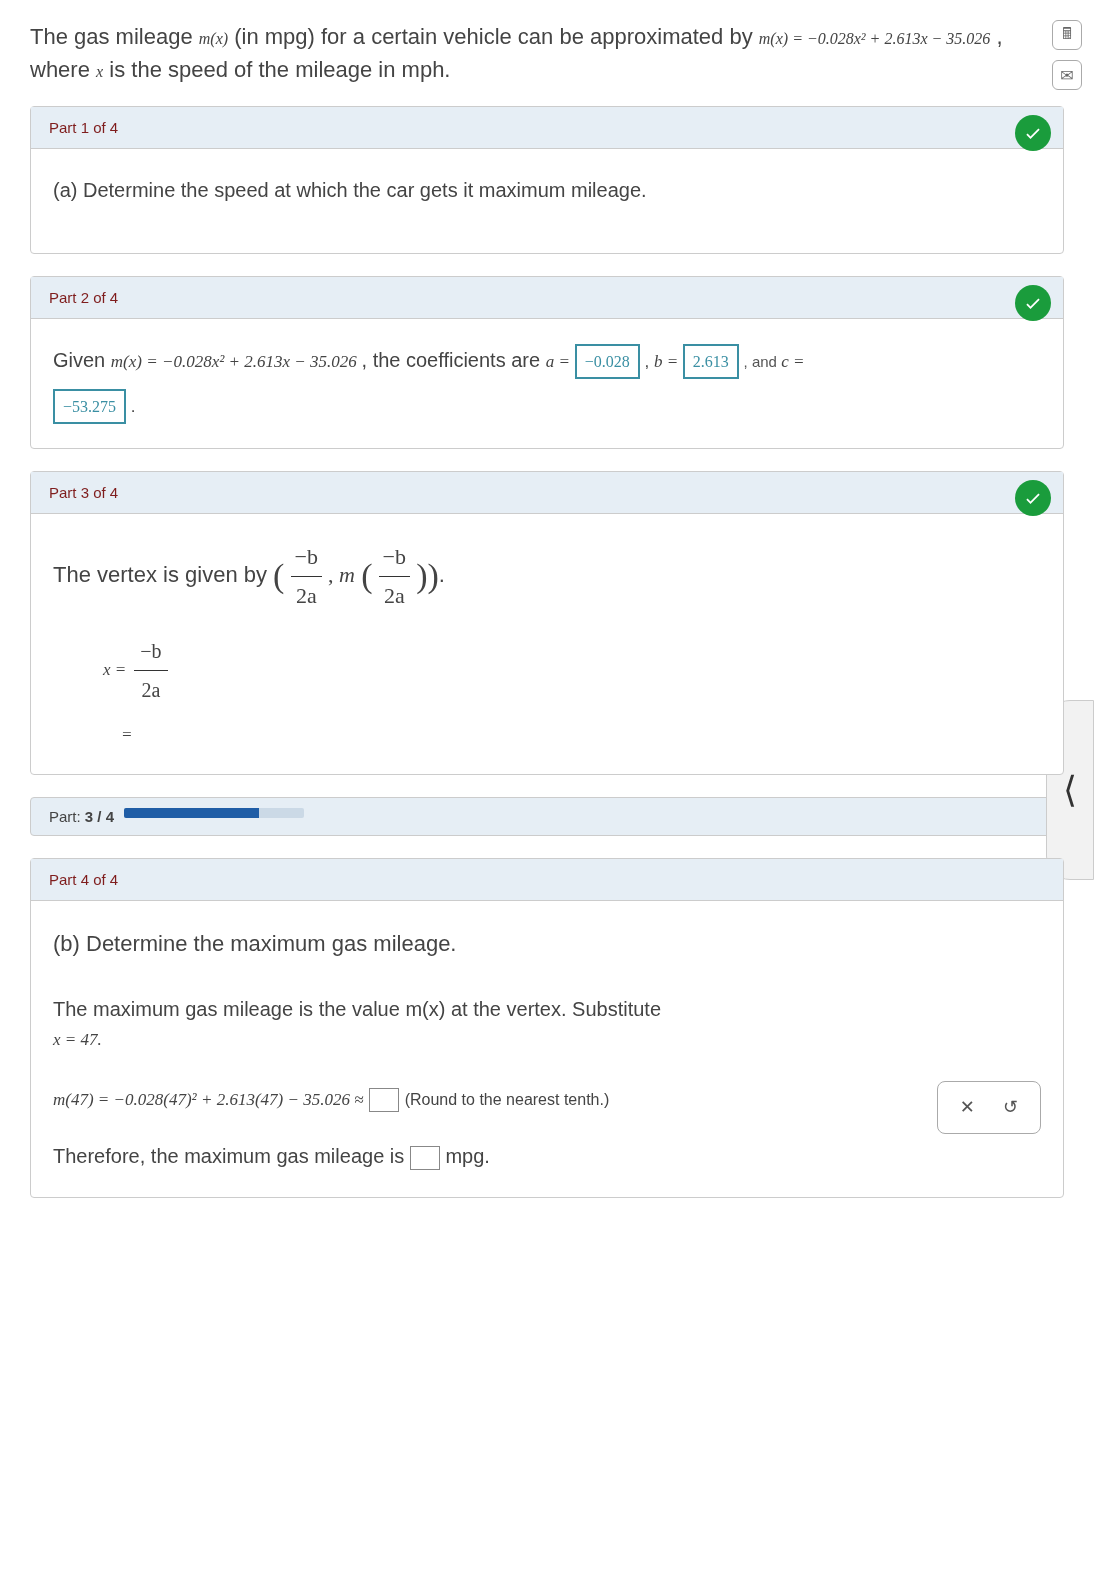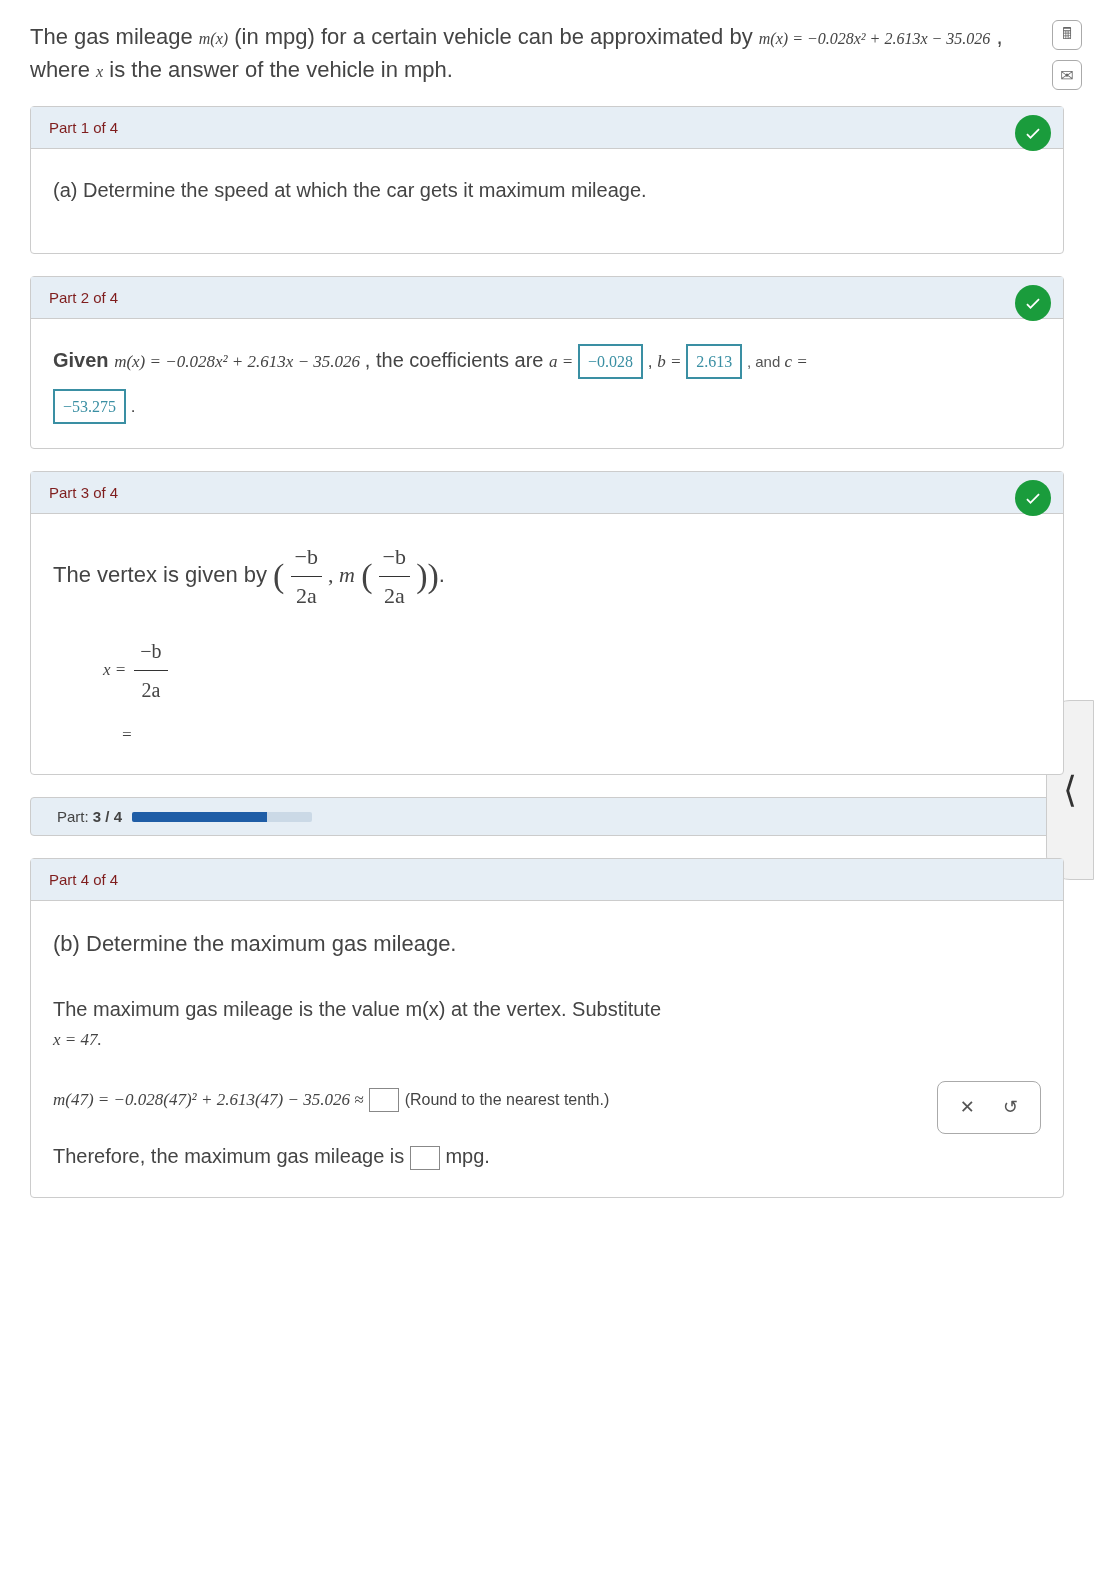--- a/index.html
+++ b/index.html
@@ -25,21 +25,21 @@
   .select-box .caret { font-size: 11px; margin-left: 4px; }
   .ans-box { display: inline-block; border: 2px solid #3a8fa3; color: #3a8fa3; padding: 2px 8px; font-size: 16px; font-family: 'Times New Roman', serif; }
   .mathline { font-family: 'Times New Roman', serif; font-size: 17px; font-style: italic; }
   .frac { display: inline-block; text-align: center; vertical-align: middle; font-family: 'Times New Roman', serif; }
   .frac .num { display: block; border-bottom: 1px solid #333; padding: 0 4px; }
   .frac .den { display: block; padding: 0 4px; }
   .frac-lg .num, .frac-lg .den { padding: 2px 6px; }
   .big-paren { font-size: 34px; font-family: 'Times New Roman', serif; vertical-align: middle; }
   .vertex-line { font-size: 22px; }
   .smalltxt { font-size: 15px; color: #555; }
-  .progress-row { display: flex; align-items: center; gap: 10px; background: #e6eef5; border: 1px solid #ccc; padding: 10px 26px; border-radius: 4px; margin-bottom: 22px; font-size: 15px; color: #444; }
+  .progress-row { display: flex; gap: 10px; background: #e6eef5; border: 1px solid #ccc; padding: 10px 18px; border-radius: 4px; margin-bottom: 22px; font-size: 15px; color: #444; }
   .progress-bar { flex: 0 0 180px; height: 10px; background: #cbd9e6; border-radius: 2px; overflow: hidden; }
   .progress-fill { height: 100%; background: #1f5da6; width: 75%; }
   .input-empty { display: inline-block; width: 30px; height: 24px; border: 1px solid #888; vertical-align: middle; background: #fff; }
   .side-icons { position: fixed; right: 12px; top: 20px; display: flex; flex-direction: column; gap: 10px; }
   .side-icon { width: 30px; height: 30px; border: 1px solid #aaa; border-radius: 6px; display: flex; align-items: center; justify-content: center; color: #666; background: #fff; font-size: 16px; }
   .side-tab { position: fixed; right: 0; top: 700px; width: 48px; height: 180px; background: #f2f2f2; border: 1px solid #ccc; border-radius: 24px 0 0 24px; display: flex; align-items: center; justify-content: center; font-size: 36px; color: #333; }
   .feedback-box { display: inline-flex; gap: 28px; border: 1px solid #aaa; border-radius: 8px; padding: 10px 22px; float: right; background: #fff; }
   .feedback-btn { cursor: pointer; color: #555; font-size: 18px; }
   .clearfix::after { content: ""; display: block; clear: both; }
 </style>
@@ -52,21 +52,21 @@
 </div>
 <div class="side-tab">⟨</div>
 
 <div class="intro">
   <span>The gas mileage </span>
   <span class="mathsm">m(x)</span>
   <span> (in mpg) for a certain vehicle can be approximated by </span>
   <span class="mathsm">m(x) = −0.028x² + 2.613x − 35.026</span>
   <span>, where </span>
   <span class="mathsm">x</span>
-  <span> is the answer of the vehicle in mph.</span>
+  <span> is the speed of the mileage in mph.</span>
 </div>
 
 <div class="card">
   <div class="card-header">Part 1 of 4</div>
   <div class="status-check">
     <svg viewBox="0 0 24 24">
         <path d="M9 16.2l-3.5-3.5L4 14.2 9 19.2 20 8.2l-1.5-1.5z"></path>
       </svg>
   </div>
   <div class="card-body">
@@ -75,21 +75,21 @@
 </div>
 
 <div class="card">
   <div class="card-header">Part 2 of 4</div>
   <div class="status-check">
     <svg viewBox="0 0 24 24">
         <path d="M9 16.2l-3.5-3.5L4 14.2 9 19.2 20 8.2l-1.5-1.5z"></path>
       </svg>
   </div>
   <div class="card-body" style="font-size:17px;">
-    <span style="font-size:20px;font-weight:bold;">Given </span>
+    <span style="font-size:20px;">Given </span>
     <span class="mathline">m(x) = −0.028x² + 2.613x − 35.026</span>
     <span style="font-size:20px;">, the coefficients are </span>
     <span class="mathline">a =</span>
     <span class="ans-box">−0.028</span>
     <span>, </span>
     <span class="mathline">b =</span>
     <span class="ans-box">2.613</span>
     <span class="smalltxt">, and </span>
     <span class="mathline">c =</span>
     <br>

